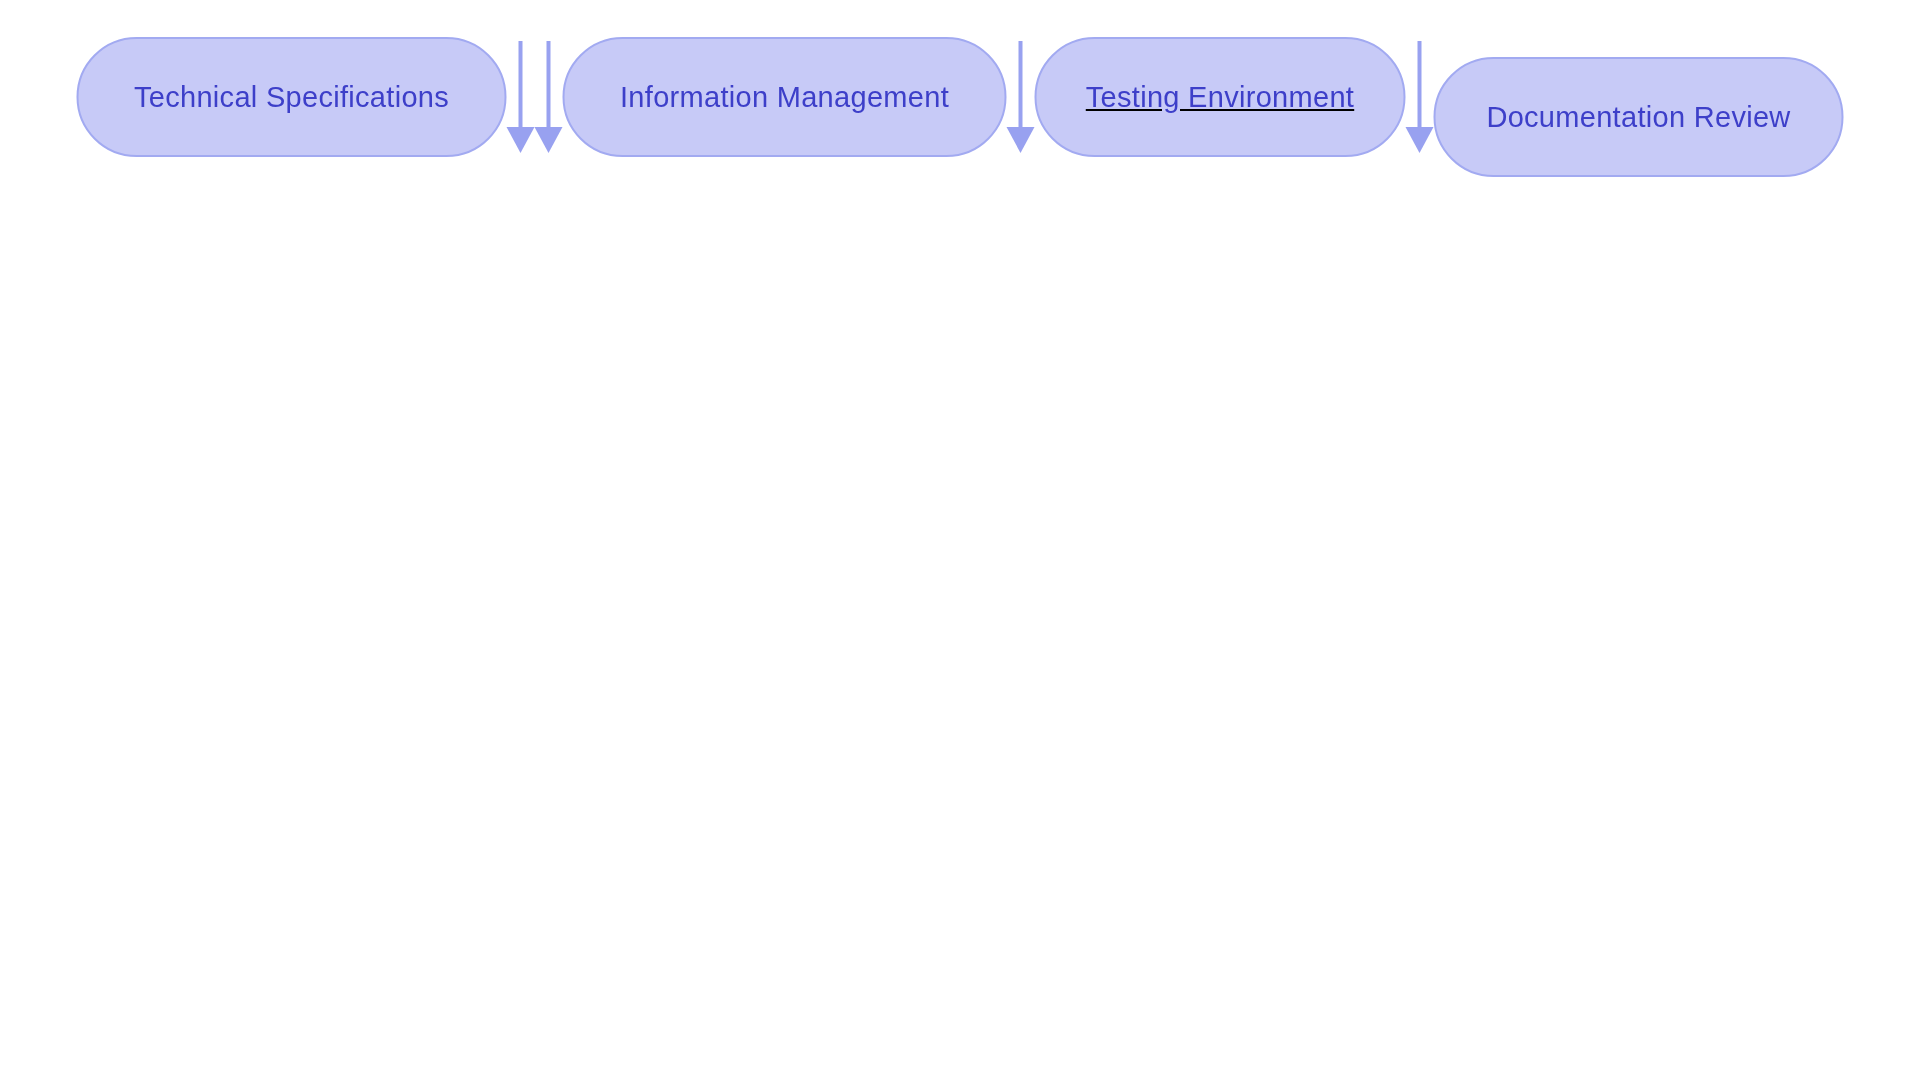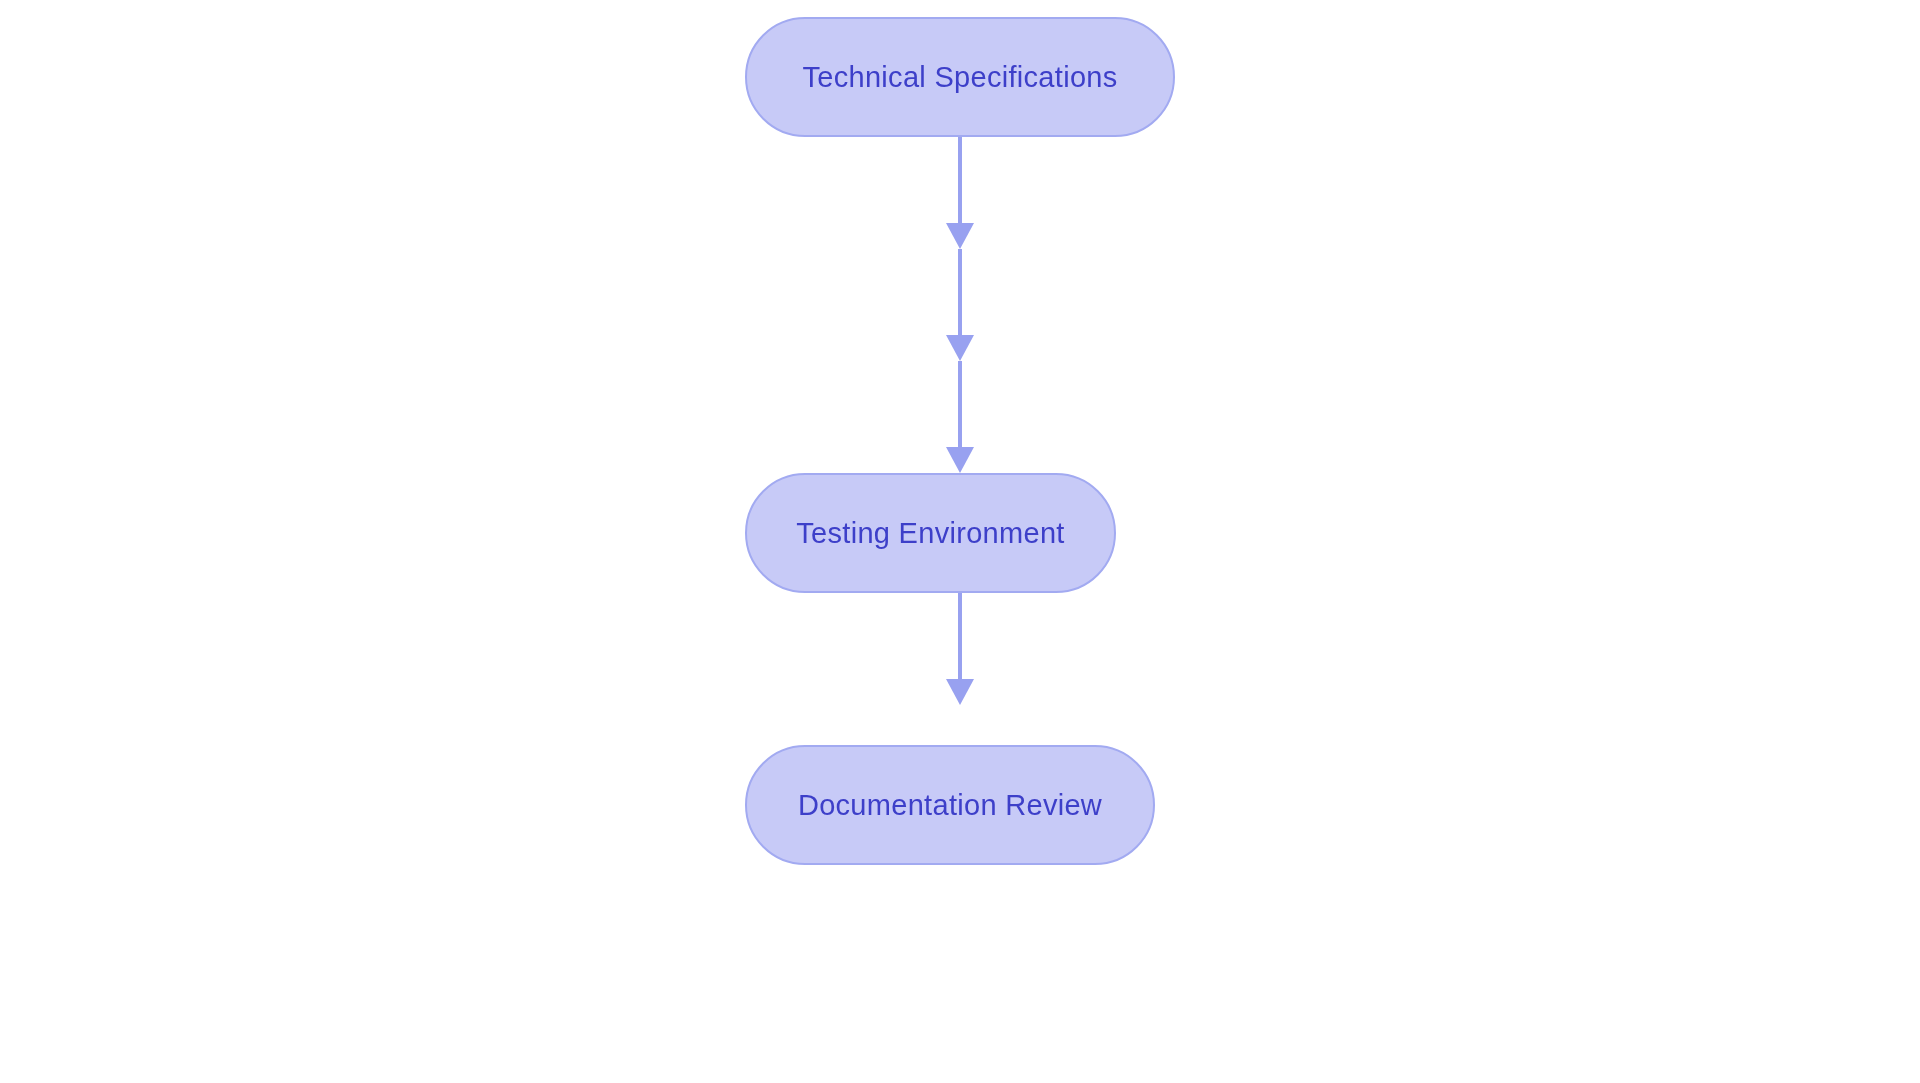--- a/index.html
+++ b/index.html
@@ -16,21 +16,22 @@
     width: 1920px;
     height: 1083px;
     background: var(--bg, #ffffff);
   }
   .flow {
     position: absolute;
     top: 17px;
     left: 50%;
     transform: translateX(-50%);
     display: flex;
-    flex-direction: column;
+    flex-direction: row;
+    align-items: center;
   }
   .flow-node {
     height: 120px;
     border-radius: 60px;
     background: var(--node-fill, #c7caf7);
     border: 2px solid var(--node-border, #a2aaf1);
     box-sizing: border-box;
     display: flex;
     align-items: center;
     justify-content: center;
@@ -72,25 +73,28 @@
         <span class="flow-node-label">Technical Specifications</span>
       </div>
       <div class="flow-arrow">
         <div class="arrow-line"></div>
         <div class="arrow-head"></div>
       </div>
       <div class="flow-arrow">
         <div class="arrow-line"></div>
         <div class="arrow-head"></div>
       </div>
+      <div class="flow-node" style="width: 444px;">
+        <span class="flow-node-label">Information Management</span>
+      </div>
       <div class="flow-arrow">
         <div class="arrow-line"></div>
         <div class="arrow-head"></div>
       </div>
-      <div class="flow-node" style="width: 371px;">
+      <div class="flow-node" style="width: 371px; text-decoration: underline;">
         <span class="flow-node-label">Testing Environment</span>
       </div>
       <div class="flow-arrow">
         <div class="arrow-line"></div>
         <div class="arrow-head"></div>
       </div>
       <div class="flow-node" style="width: 410px; margin-top: 40px;">
         <span class="flow-node-label">Documentation Review</span>
       </div>
     </div>

